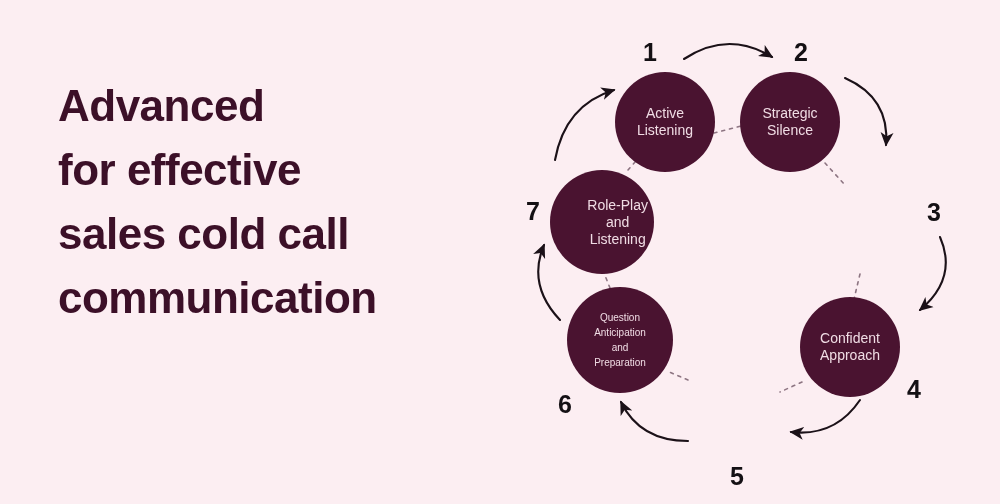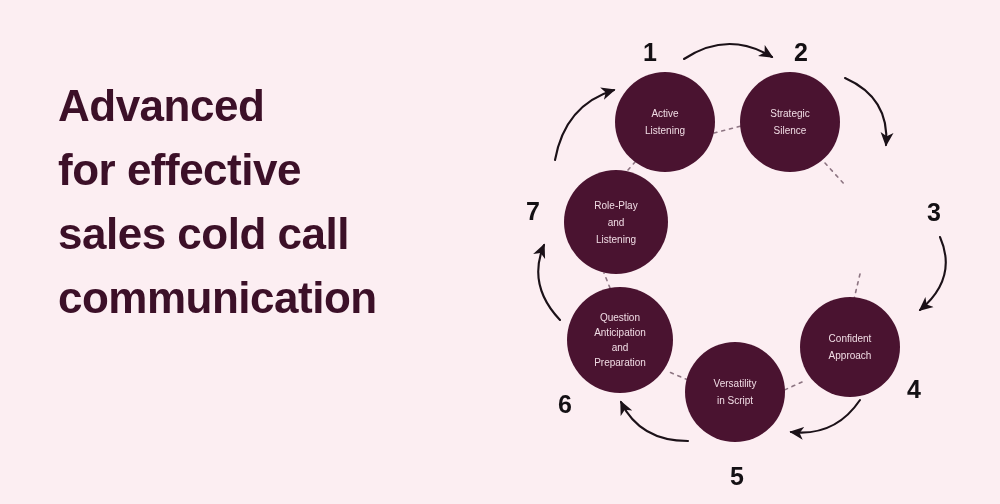--- a/index.html
+++ b/index.html
@@ -55,21 +55,21 @@
     background: #4a1330;
     color: #f3dfe7;
     display: flex;
     align-items: center;
     justify-content: center;
     text-align: center;
     box-sizing: border-box;
   }
   .node .node-label {
     font-family: "Liberation Sans", sans-serif;
-    font-size: 10px;
+    font-size: 14px;
     line-height: 17px;
     font-weight: normal;
     padding: 0 6px;
     color: #f0dce4;
   }
   .node.small-label .node-label {
     font-size: 10px;
     line-height: 15px;
   }
   .num {
@@ -145,29 +145,26 @@
 
     <div class="node" style="left:240px; top:72px; width:100px; height:100px;">
       <div class="node-label"><span>Strategic</span><br><span>Silence</span></div>
     </div>
 
 
     <div class="node" style="left:300px; top:297px; width:100px; height:100px;">
       <div class="node-label"><span>Confident</span><br><span>Approach</span></div>
     </div>
 
-    <div class="node" style="left:185px; top:342px; width:100px; height:100px;">
-      <div class="node-label"><span>Versatility</span><br><span>in Script</span></div>
-    </div>
 
     <div class="node small-label" style="left:67px; top:287px; width:106px; height:106px;">
       <div class="node-label"><span>Question</span><br><span>Anticipation</span><br><span>and</span><br><span>Preparation</span></div>
     </div>
 
-    <div class="node" style="left:64px; top:170px; width:104px; height:104px;">
+    <div class="node" style="left:50px; top:170px; width:104px; height:104px;justify-content:flex-end;">
       <div class="node-label"><span>Role-Play</span><br><span>and</span><br><span>Listening</span></div>
     </div>
 
     <div class="num" style="left:135px; top:40px;">1</div>
     <div class="num" style="left:286px; top:40px;">2</div>
     <div class="num" style="left:419px; top:200px;">3</div>
     <div class="num" style="left:399px; top:377px;">4</div>
     <div class="num" style="left:222px; top:464px;">5</div>
     <div class="num" style="left:50px; top:392px;">6</div>
     <div class="num" style="left:18px; top:199px;">7</div>

